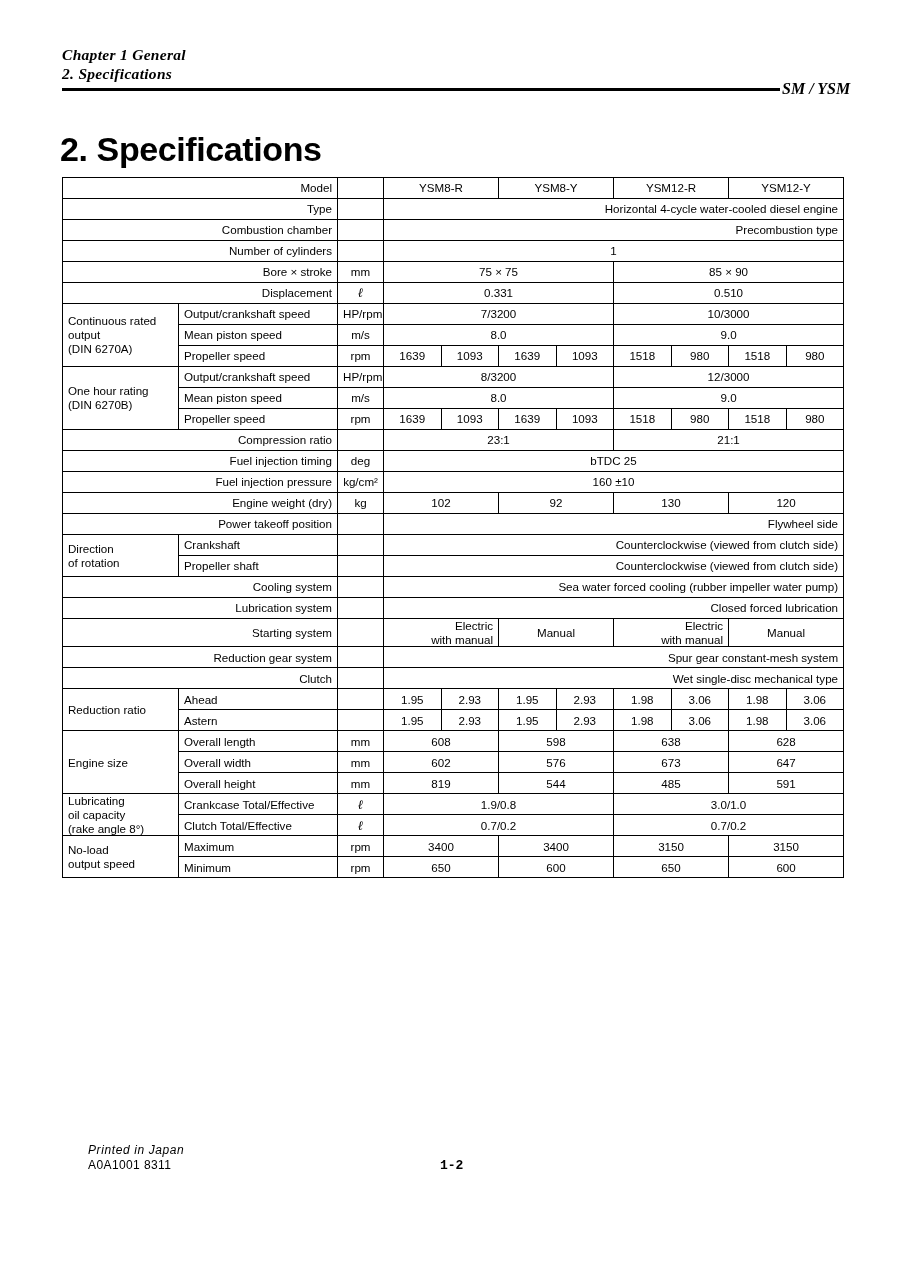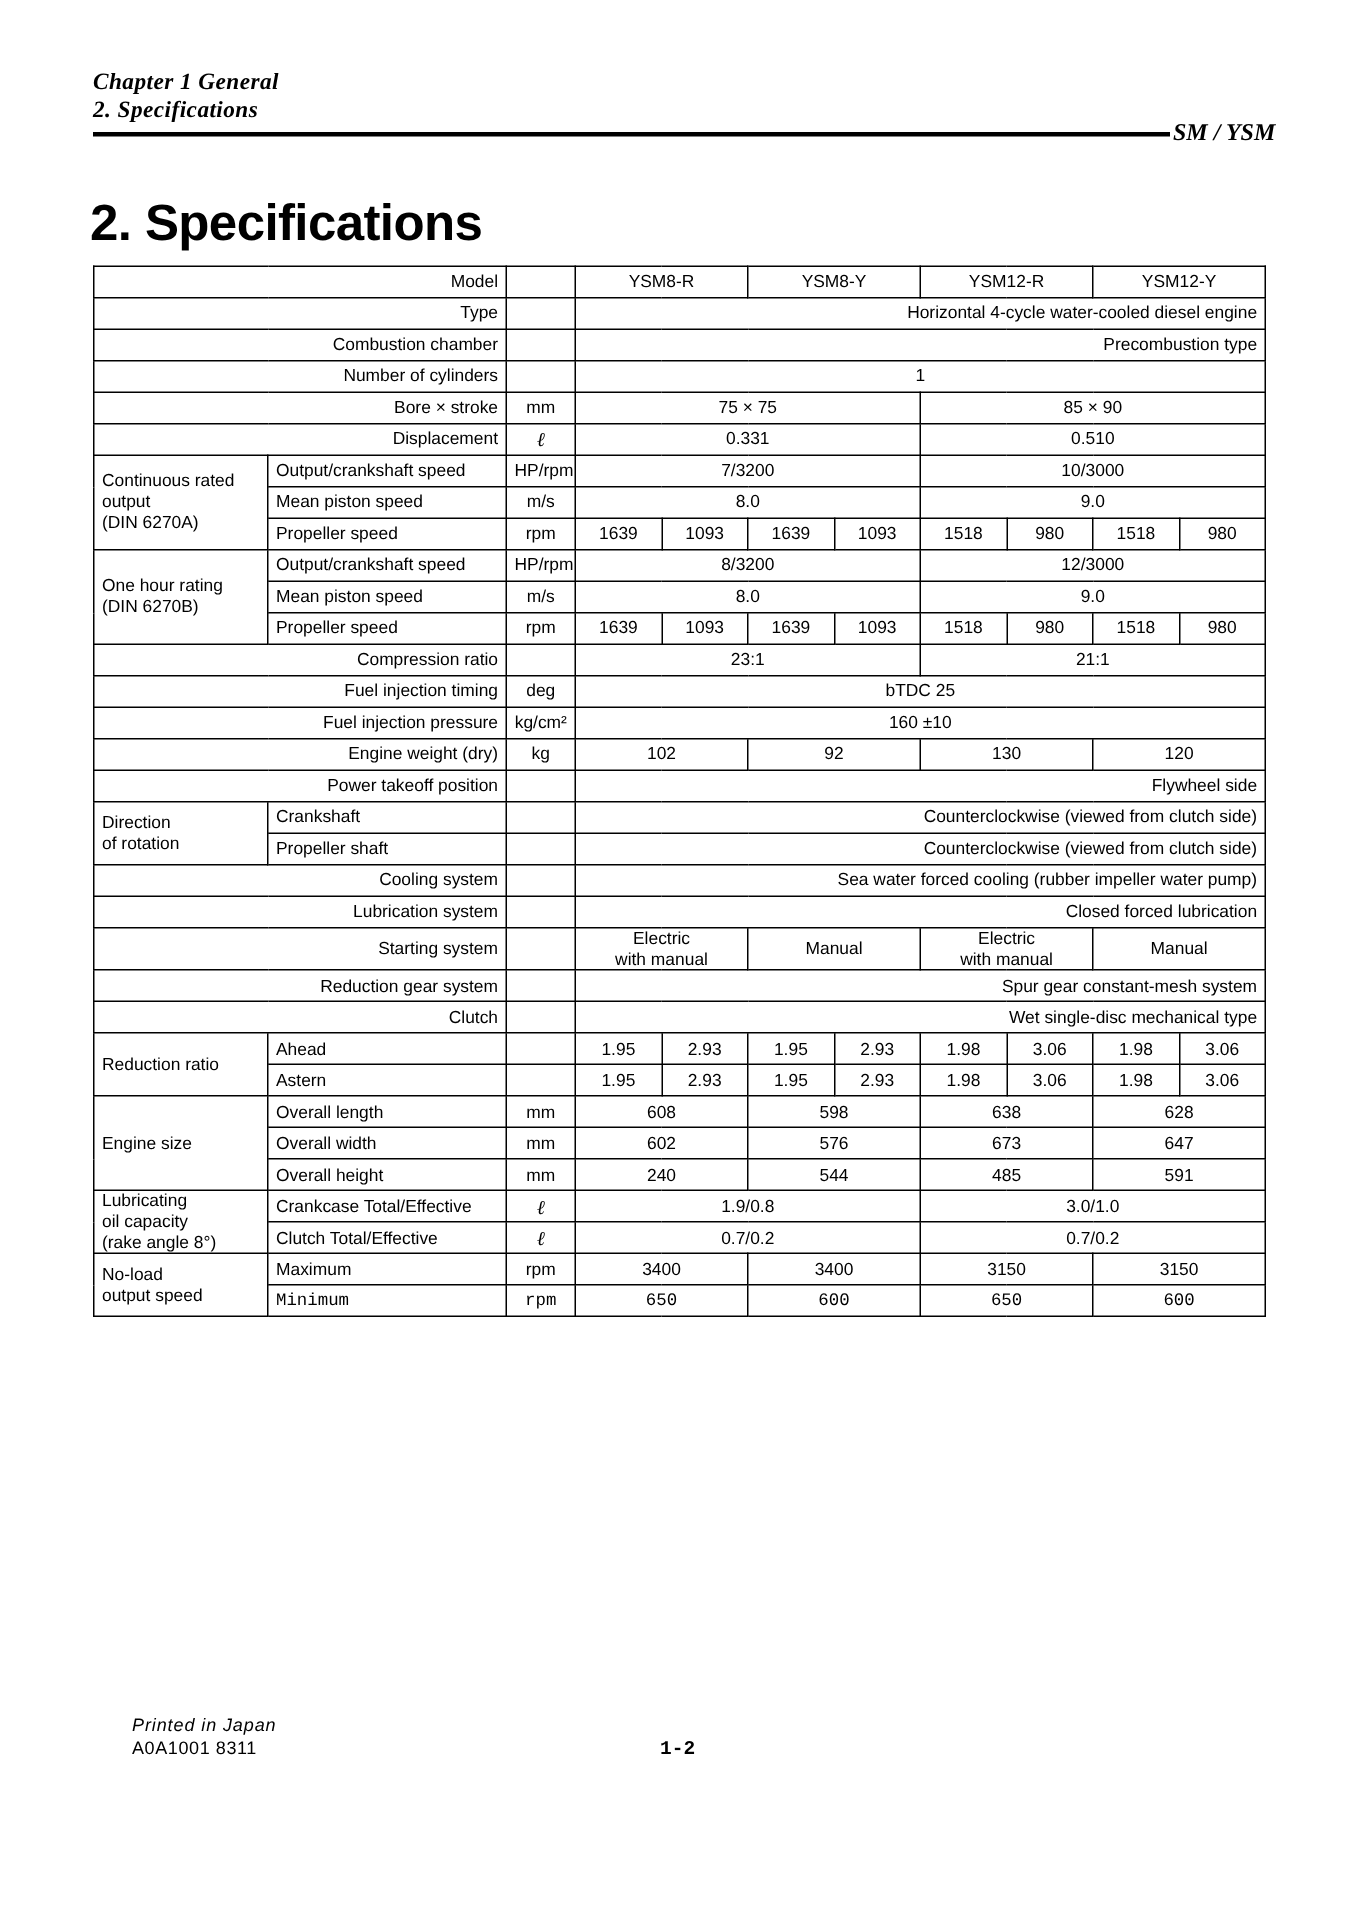--- a/index.html
+++ b/index.html
@@ -103,30 +103,30 @@
     font-size: 11.6px;
     line-height: 1.32;
   }
   .grp .gl { display: block; white-space: nowrap; }
 
   .tall  { height: 29px; }
   .tall2 { height: 25px; }
 
   
   .thick-top td    { border-top-width: 2px; }
-  .thick-bottom td { border-bottom-width: 2px; font-family: Liberation Mono, monospace; }
+  .thick-bottom td { border-bottom-width: 2px; }
 
   .lit {
     font-family: "Liberation Serif", serif;
     font-style: italic;
     font-size: 13px;
   }
 
   .two-line { line-height: 1.15; }
-  .two-line .tl { display: block; }
+  .two-line .tl { display: block; text-align: right; }
 
   
   .footer-left {
     position: absolute;
     left: 88px;
     top: 1143px;
     font-family: Liberation Sans, sans-serif;
     font-size: 12px;
     line-height: 15px;
     white-space: nowrap;
@@ -408,21 +408,21 @@
         <td class="lab-left">Overall width</td>
         <td class="unit">mm</td>
         <td class="ctr" colspan="2">602</td>
         <td class="ctr" colspan="2">576</td>
         <td class="ctr" colspan="2">673</td>
         <td class="ctr" colspan="2">647</td>
       </tr>
       <tr>
         <td class="lab-left">Overall height</td>
         <td class="unit">mm</td>
-        <td class="ctr" colspan="2">240</td>
+        <td class="ctr" colspan="2">819</td>
         <td class="ctr" colspan="2">544</td>
         <td class="ctr" colspan="2">485</td>
         <td class="ctr" colspan="2">591</td>
       </tr>
 
       <tr class="thick-top">
         <td class="grp" rowspan="2">
           <span class="gl">Lubricating</span>
           <span class="gl">oil capacity</span>
           <span class="gl">(rake angle 8°)</span>

